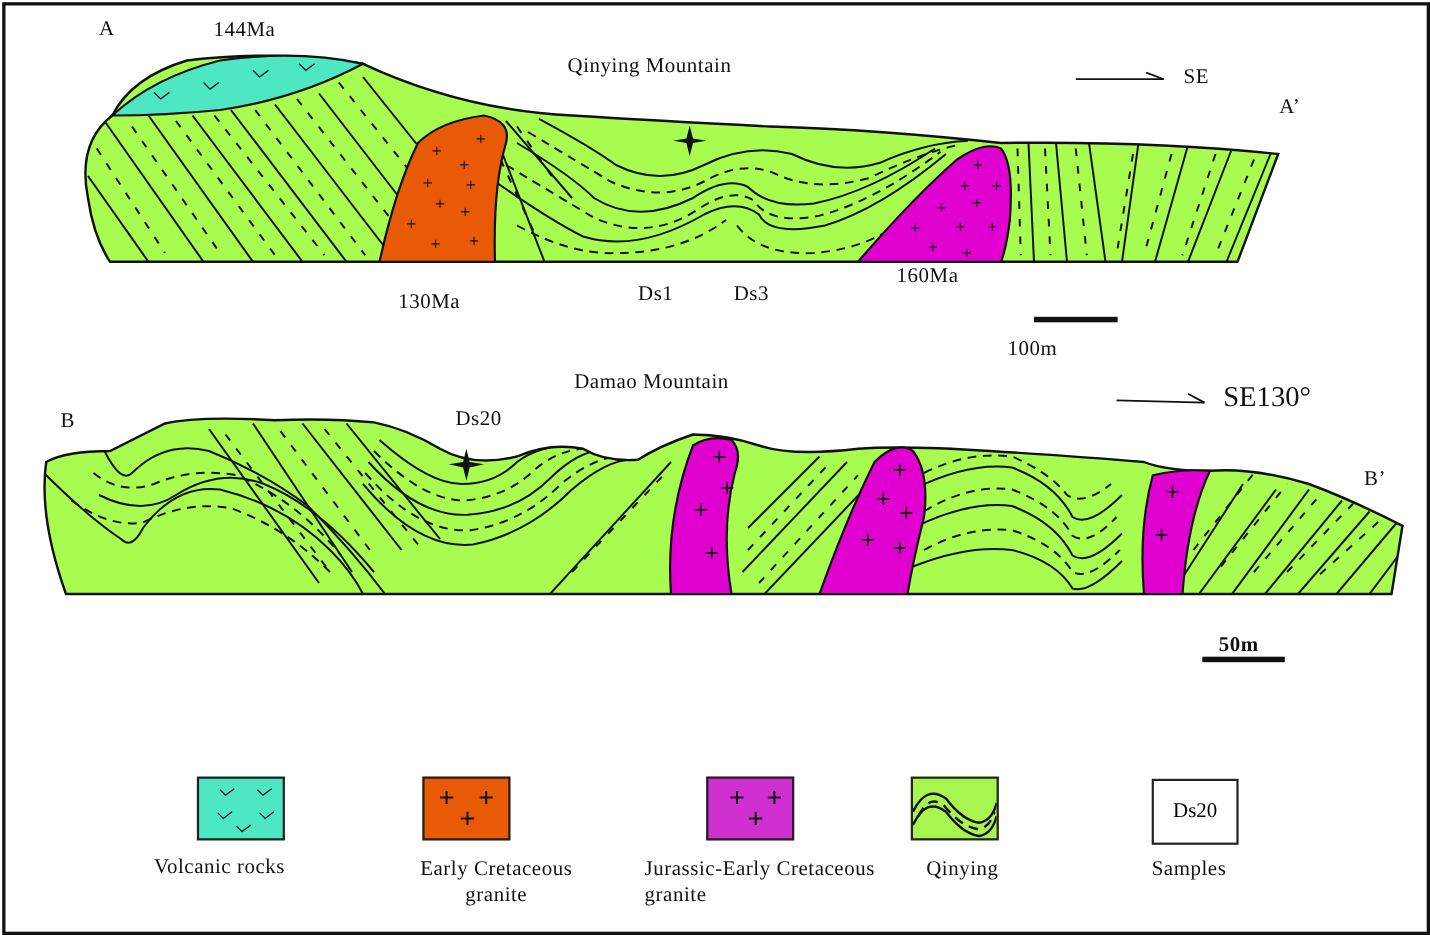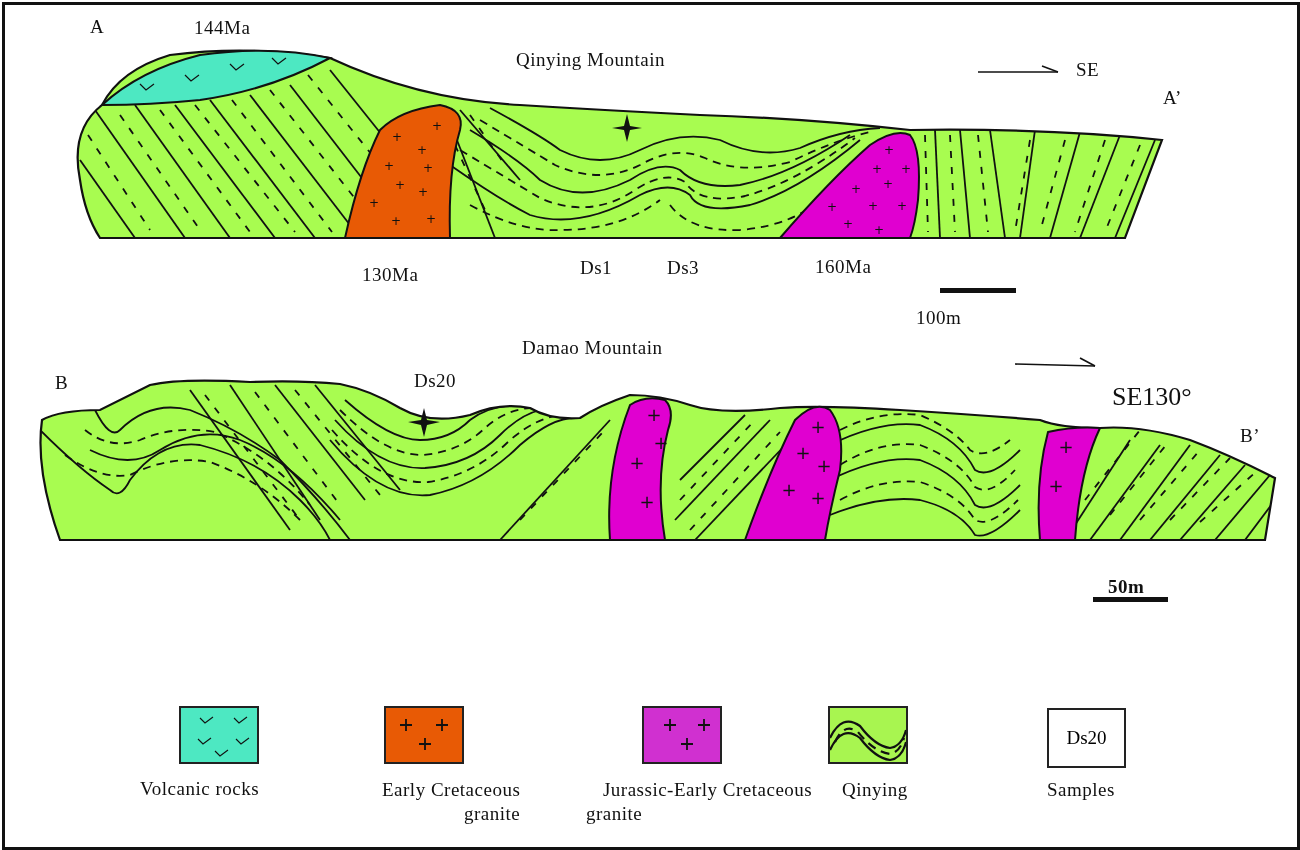--- a/index.html
+++ b/index.html
@@ -1,23 +1,23 @@
 <!DOCTYPE html>
 <html><head>
 <meta charset="utf-8">
 <style>
   html, body { margin: 0; padding: 0; background: #ffffff; }
   body { width: 1300px; height: 850px; position: relative; overflow: hidden; font-family: "Liberation Serif", "DejaVu Serif", serif; }
   .frame { position: absolute; left: 2px; top: 2px; width: 1292px; height: 842px; border: 3px solid #111; box-sizing: content-box; }
   .lbl { position: absolute; color: #111; font-family: "Liberation Serif", "DejaVu Serif", serif; white-space: nowrap; line-height: 1; }
   .f19 { font-size: 19px; letter-spacing: 0.5px; }
-  .f26 { font-size: 26px; margin-top: 36px; }
+  .f26 { font-size: 26px; }
   svg.main { position: absolute; left: 0; top: 0; }
   .legend-box { position: absolute; width: 80px; height: 58px; border: 2px solid #222; box-sizing: border-box; }
-  .legend-label { position: absolute; font-size: 19px; color: #111; text-align: right; line-height: 24px; letter-spacing: 0.5px; }
+  .legend-label { position: absolute; font-size: 19px; color: #111; text-align: center; line-height: 24px; letter-spacing: 0.5px; }
   .scalebar { position: absolute; height: 5px; background: #111; }
 </style>
 </head>
 <body>
 
 <div class="frame"></div>
 
 <svg class="main" width="1300" height="850" viewBox="0 0 1300 850">
   <defs>
     <clipPath id="clipA">
@@ -222,21 +222,21 @@
 </svg>
 
 <div class="lbl f19" style="left:90px;top:17px;">A</div>
 <div class="lbl f19" style="left:194px;top:18px;">144Ma</div>
 <div class="lbl f19" style="left:516px;top:50px;">Qinying Mountain</div>
 <div class="lbl f19" style="left:1076px;top:60px;">SE</div>
 <div class="lbl f19" style="left:1163px;top:88px;">A’</div>
 <div class="lbl f19" style="left:362px;top:265px;">130Ma</div>
 <div class="lbl f19" style="left:580px;top:258px;">Ds1</div>
 <div class="lbl f19" style="left:667px;top:258px;">Ds3</div>
-<div class="lbl f19" style="left:815px;top:257px;">160Ma</div>
+<div class="lbl f19" style="left:815px;top:241px;">160Ma</div>
 <div class="lbl f19" style="left:916px;top:268px;margin-top:40px;">100m</div>
 <div class="scalebar" style="left:940px;top:288px;width:76px;"></div>
 
 <div class="lbl f19" style="left:522px;top:338px;text-align:right;">Damao Mountain</div>
 <div class="lbl f26" style="left:1112px;top:348px;">SE130°</div>
 <div class="lbl f19" style="left:55px;top:373px;">B</div>
 <div class="lbl f19" style="left:414px;top:371px;">Ds20</div>
 <div class="lbl f19" style="left:1240px;top:426px;">B’</div>
 <div class="lbl f19" style="left:1108px;top:577px;font-weight:bold;">50m</div>
 <div class="scalebar" style="left:1093px;top:597px;width:75px;"></div>
@@ -271,21 +271,21 @@
 
   <div class="legend-box" style="left:642px;top:706px;background:#d030d0;">
     <svg width="76" height="54" viewBox="0 0 76 54">
       <g stroke="#111" stroke-width="1.8">
           <path d="M20,17 h12 M26,11 v12"></path>
           <path d="M54,17 h12 M60,11 v12"></path>
           <path d="M37,36 h12 M43,30 v12"></path>
         </g>
     </svg>
   </div>
-  <div class="legend-label" style="left:586px;top:778px;text-align:right;">
+  <div class="legend-label" style="left:586px;top:778px;text-align:left;">
     <div>Jurassic-Early Cretaceous</div>
     <div style="margin-right:170px;">granite</div>
   </div>
 
   <div class="legend-box" style="left:828px;top:706px;background:#a8f550;">
     <svg width="76" height="54" viewBox="0 0 76 54">
       <g stroke="#111" stroke-width="2.2" fill="none">
         <path d="M0,30 Q12,5 30,18 Q45,38 60,40 Q72,38 76,22"></path>
         <path d="M0,42 Q12,16 30,30 Q45,50 60,52 Q72,50 76,34"></path>
         <path d="M5,34 Q14,14 28,24 Q44,44 60,46 Q70,44 74,30" stroke-dasharray="9,6"></path>

